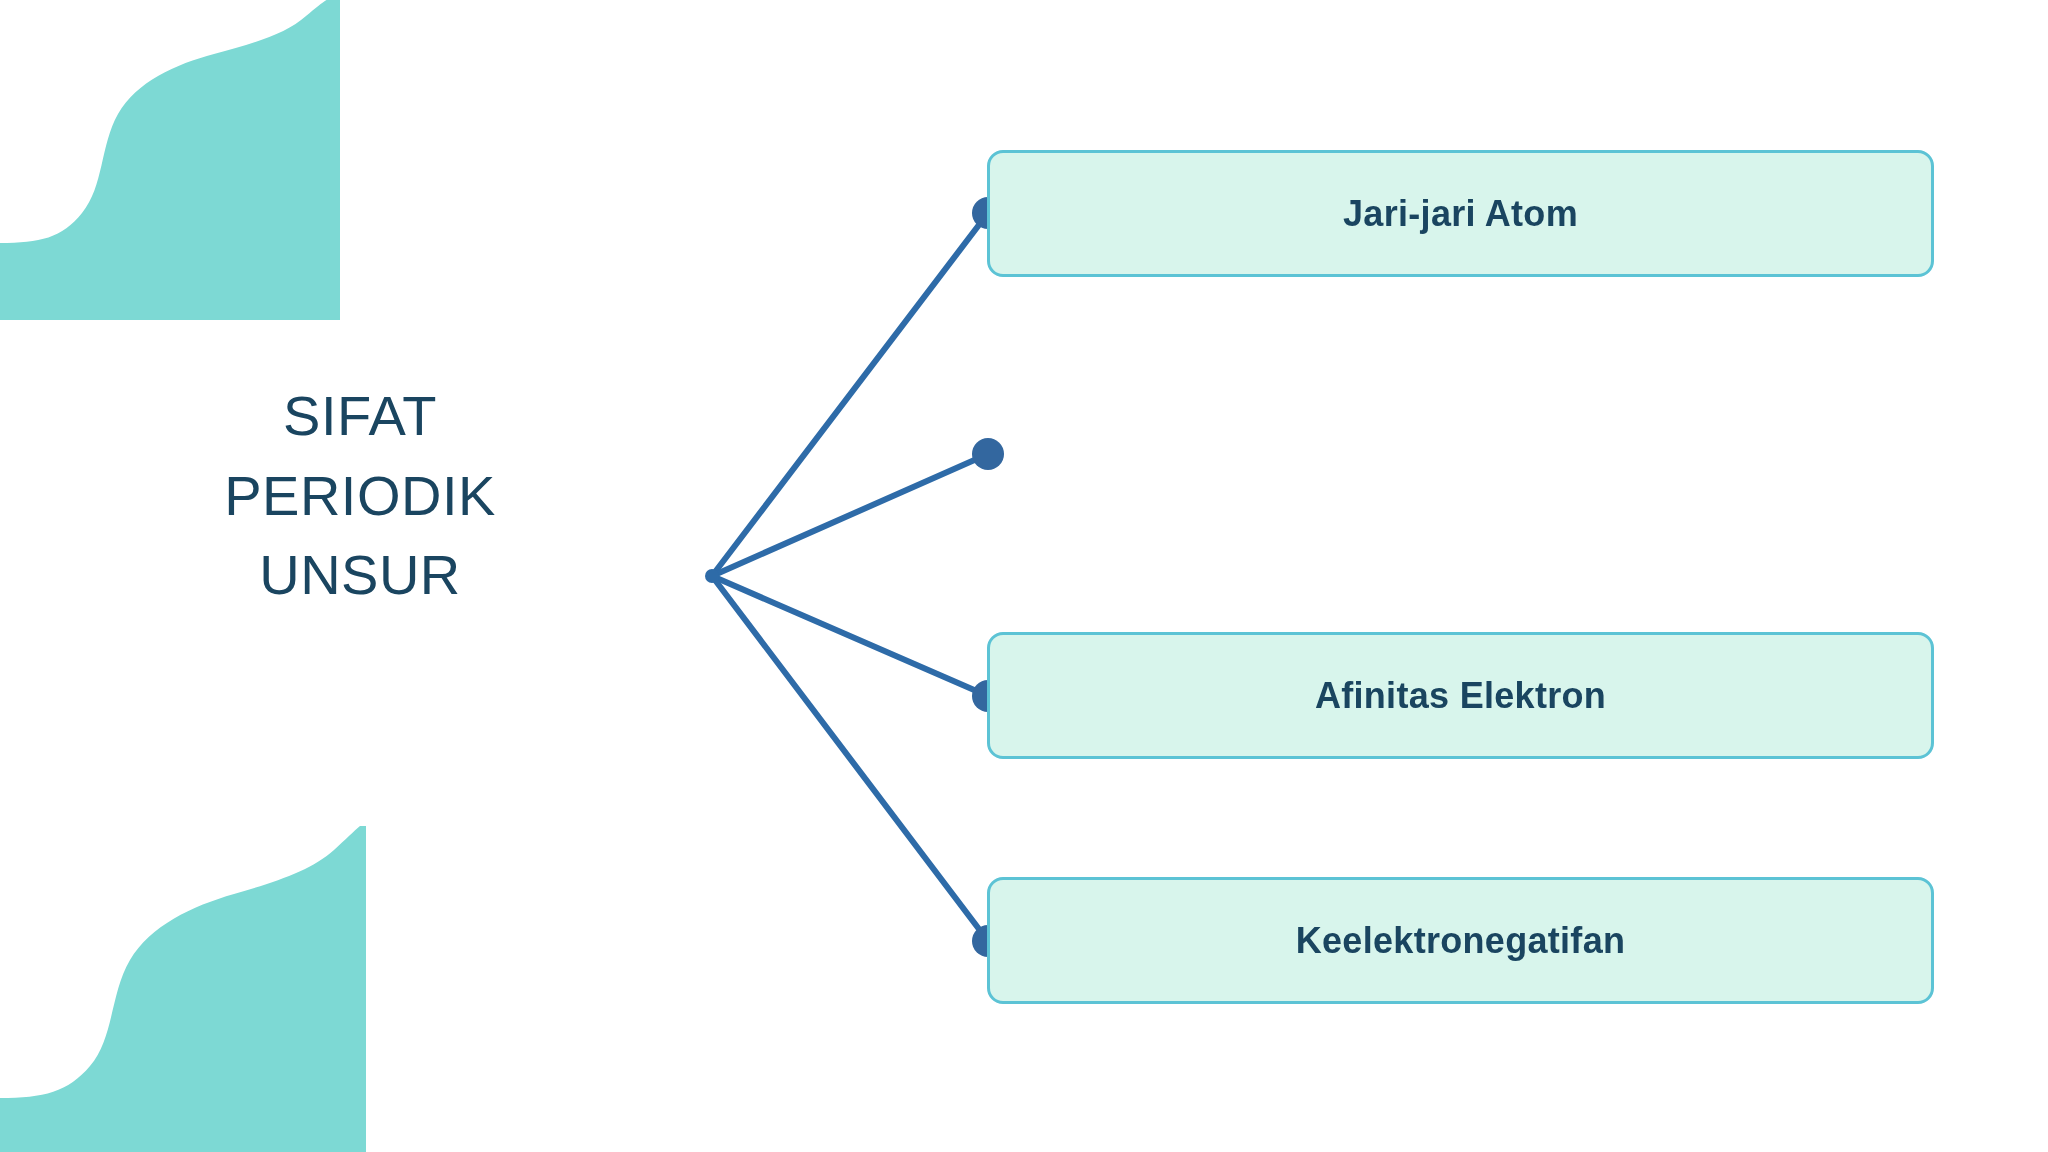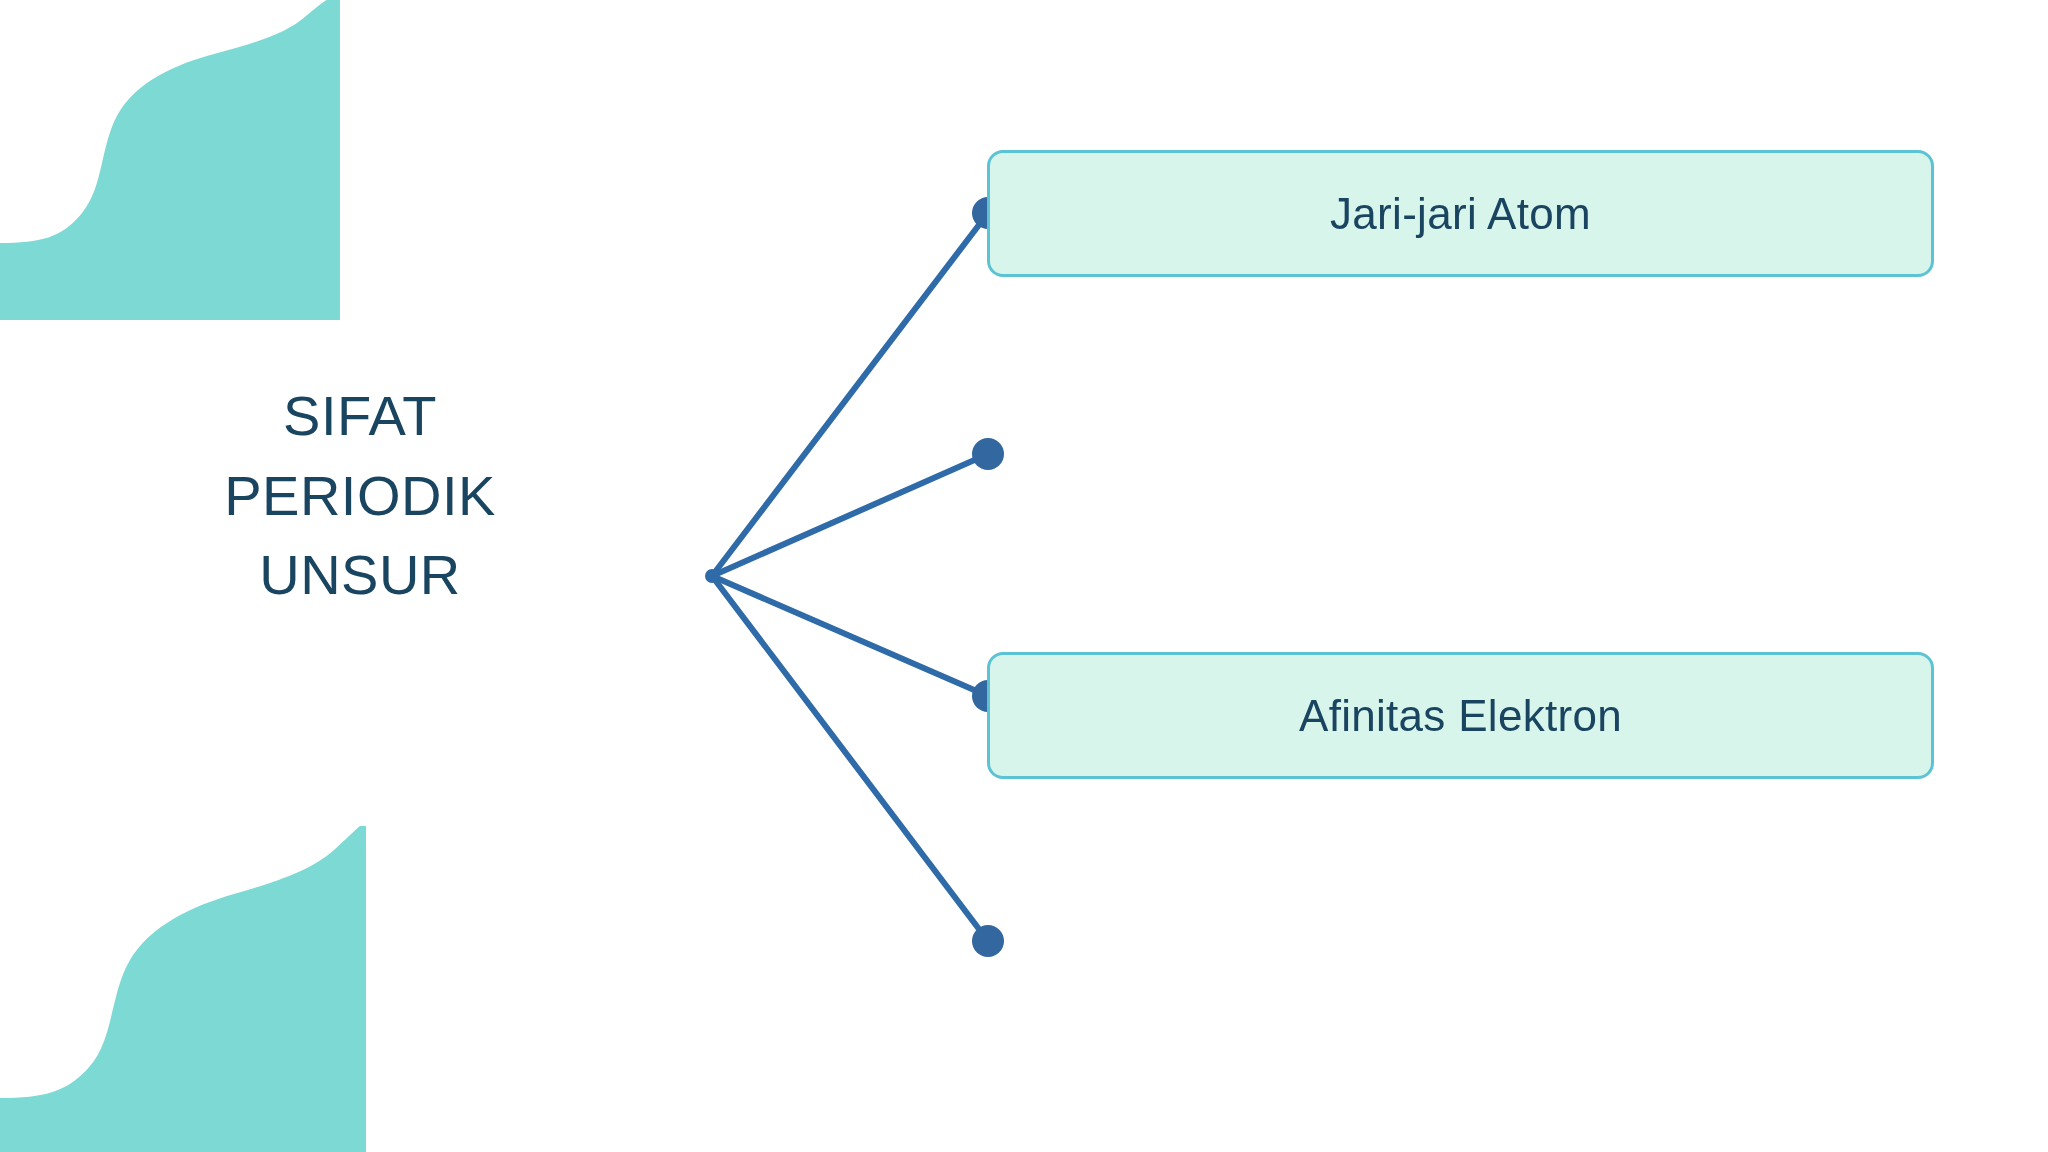--- a/index.html
+++ b/index.html
@@ -72,28 +72,28 @@
     box-sizing: border-box;
     background: #d8f5ec;
     border: 3px solid #5cc3d5;
     border-radius: 16px;
     display: flex;
     align-items: center;
     justify-content: center;
   }
   .branch-label {
     color: #1a4560;
-    font-size: 44px;
-    font-weight: 400;
+    font-size: 36px;
+    font-weight: 700;
     letter-spacing: 0.3px;
     text-align: center;
   }
   #box-0 { top: 150px; }
   #box-1 { top: 390px; }
-  #box-2 { top: 652px; }
+  #box-2 { top: 632px; }
   #box-3 { top: 877px; }
 </style>
 </head>
 <body>
 
 <div id="slide">
 
   <svg id="deco-top-left" class="deco" viewBox="0 0 340 322" preserveAspectRatio="none">
     <path d="M340,0 L340,322 L0,322 L0,245
              C 40,245 62,240 82,215
@@ -132,14 +132,17 @@
 
   <div class="branch-box" id="box-0">
     <span class="branch-label">Jari-jari Atom</span>
   </div>
 
 
   <div class="branch-box" id="box-2">
     <span class="branch-label">Afinitas Elektron</span>
   </div>
 
+  <div class="branch-box" id="box-3">
+    <span class="branch-label">Keelektronegatifan</span>
+  </div>
 
 </div>
 
 </body></html>

